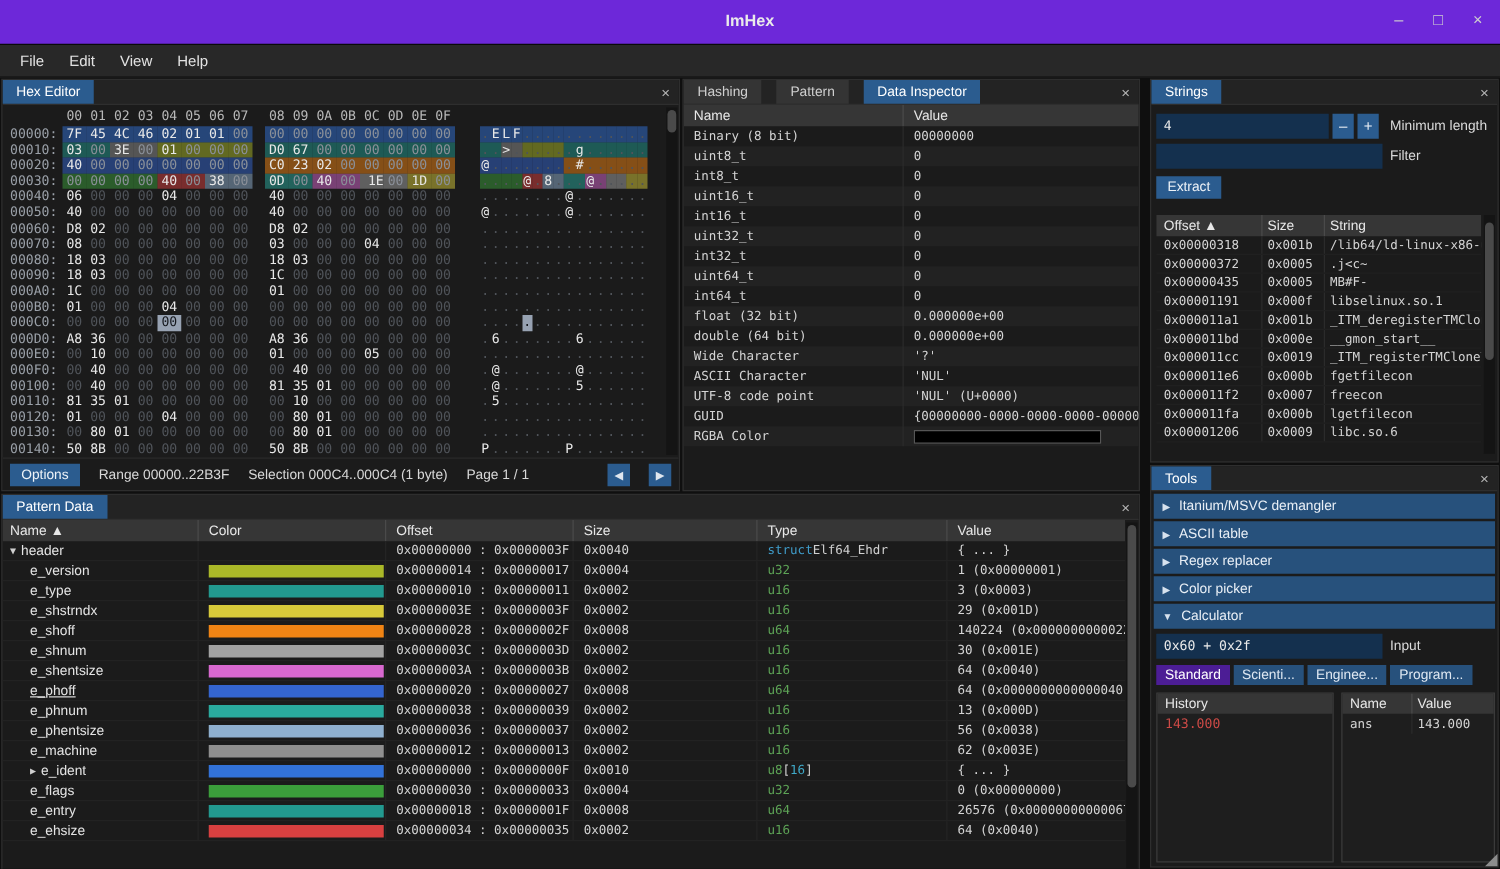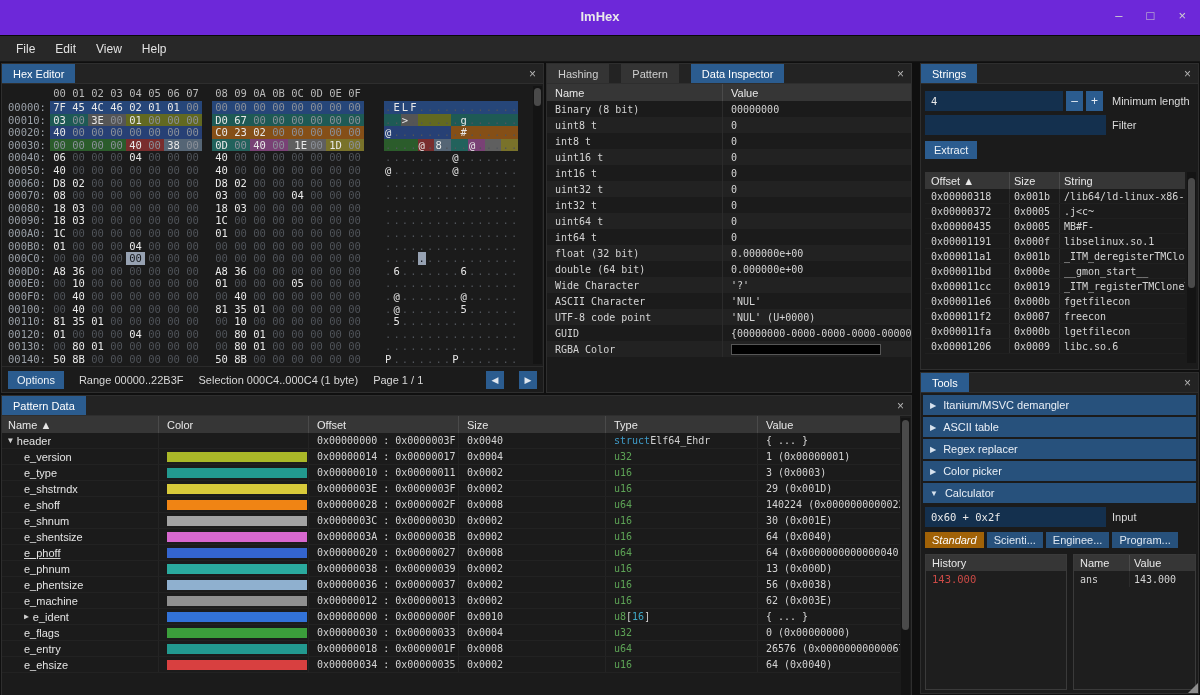--- a/index.html
+++ b/index.html
@@ -67,21 +67,21 @@
   .thead .s-c1,.thead .s-c2{border-left:1px solid #4a4a4a;}
   .srow{height:15px;border-bottom:1px solid #202020;}
   
   #tools-panel{left:920px;top:372px;width:279px;height:322px;}
   .tool-items{position:absolute;left:2px;top:22px;right:2px;}
   .toolhdr{height:20px;margin-bottom:2px;background:#27517c;display:flex;align-items:center;padding-left:7px;gap:7px;font-size:11px;color:#e9eff6;}
   .arrow{font-size:8px;color:#d7e2ee;}
   .calc-input{position:absolute;left:4px;top:134px;right:0;display:flex;}
   .calc-tabs{position:absolute;left:4px;top:159px;right:0;display:flex;gap:3px;}
   .calctab{background:#27517c;color:#dfe8f2;padding:2px 7px;font-size:11px;white-space:nowrap;overflow:hidden;}
-  .calctab.active{background:#a16207;color:#fff;font-style:italic;}
+  .calctab.active{background:#4c1d95;color:#fff;}
   .histbox{position:absolute;left:4px;top:181px;width:142px;bottom:3px;border:1px solid #3a3a3a;background:#1e1e1e;}
   .varsbox{position:absolute;left:152px;top:181px;right:2px;bottom:3px;border:1px solid #3a3a3a;background:#1e1e1e;}
   .boxhead{background:#363636;height:16px;display:flex;align-items:center;font-size:11px;color:#e8e8e8;padding-left:6px;}
   .histrow{font-family:"DejaVu Sans Mono",monospace;font-size:10.5px;padding:2px 6px;}
   .v-c0{width:55px;padding-left:6px;}
   .v-c1{flex:1 1 auto !important;padding-left:4px;border-left:1px solid #2b2b2b;height:100%;display:flex;align-items:center;}
   .varsbox .boxhead{padding-left:0;}
   .varsbox .boxhead .v-c1{border-left:1px solid #4a4a4a;}
   
   #pattern-panel{left:1px;top:395px;width:911px;height:371px;}

